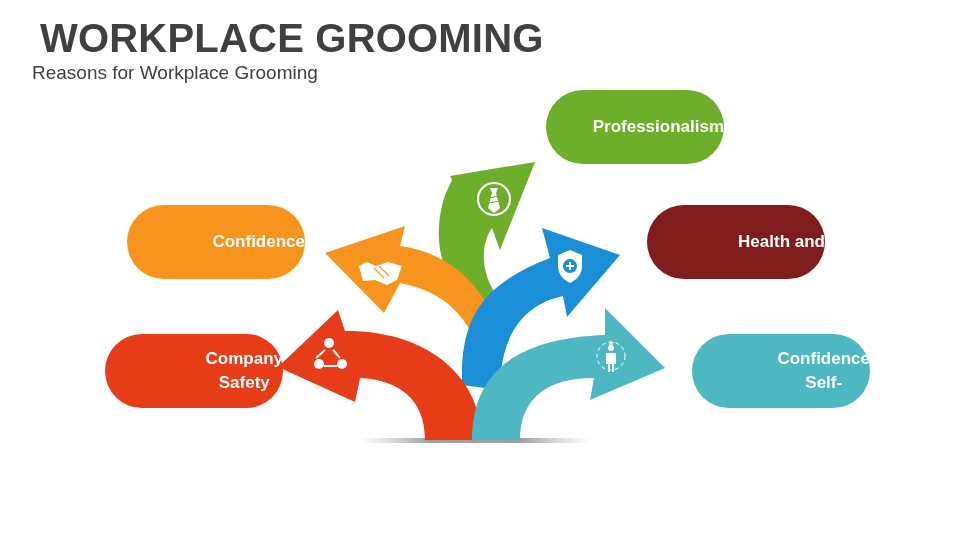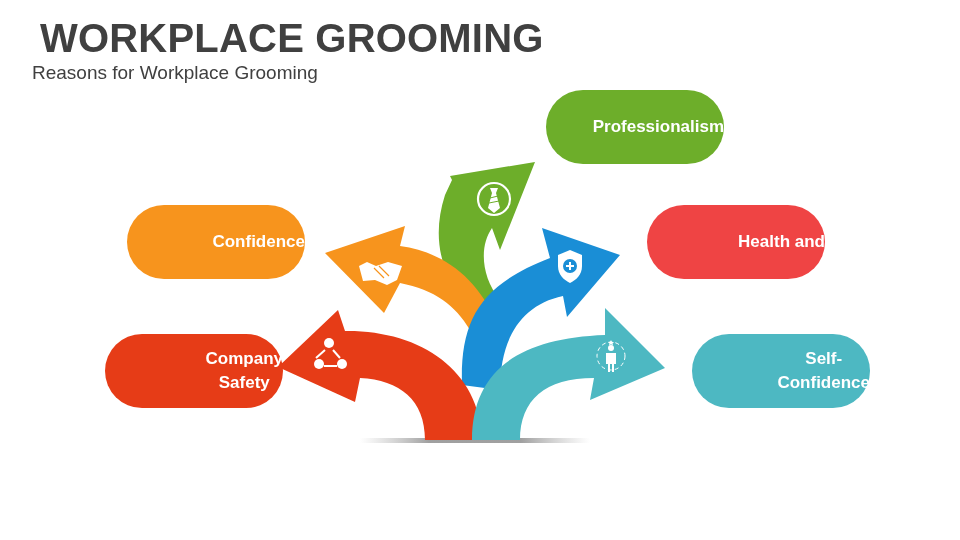--- a/index.html
+++ b/index.html
@@ -82,23 +82,23 @@
   </div>
 </div>
 <div class="pill" style="left:127px;top:205px;width:178px;height:74px;background:#F7941D;">
   <div>
     <div>Confidence</div>
   </div>
 </div>
 <div class="pill" style="left:546px;top:90px;width:178px;height:74px;background:#6DAE2A;">
   <div>Professionalism</div>
 </div>
-<div class="pill" style="left:647px;top:205px;width:178px;height:74px;background:#ef4444;">
+<div class="pill" style="left:647px;top:205px;width:178px;height:74px;background:#7f1d1d;">
   <div>
     <div>Health and</div>
   </div>
 </div>
 <div class="pill" style="left:692px;top:334px;width:178px;height:74px;background:#4DB8C2;">
   <div>
+    <div>Confidence</div>
     <div>Self-</div>
-    <div>Confidence</div>
   </div>
 </div>
 
 </body></html>

